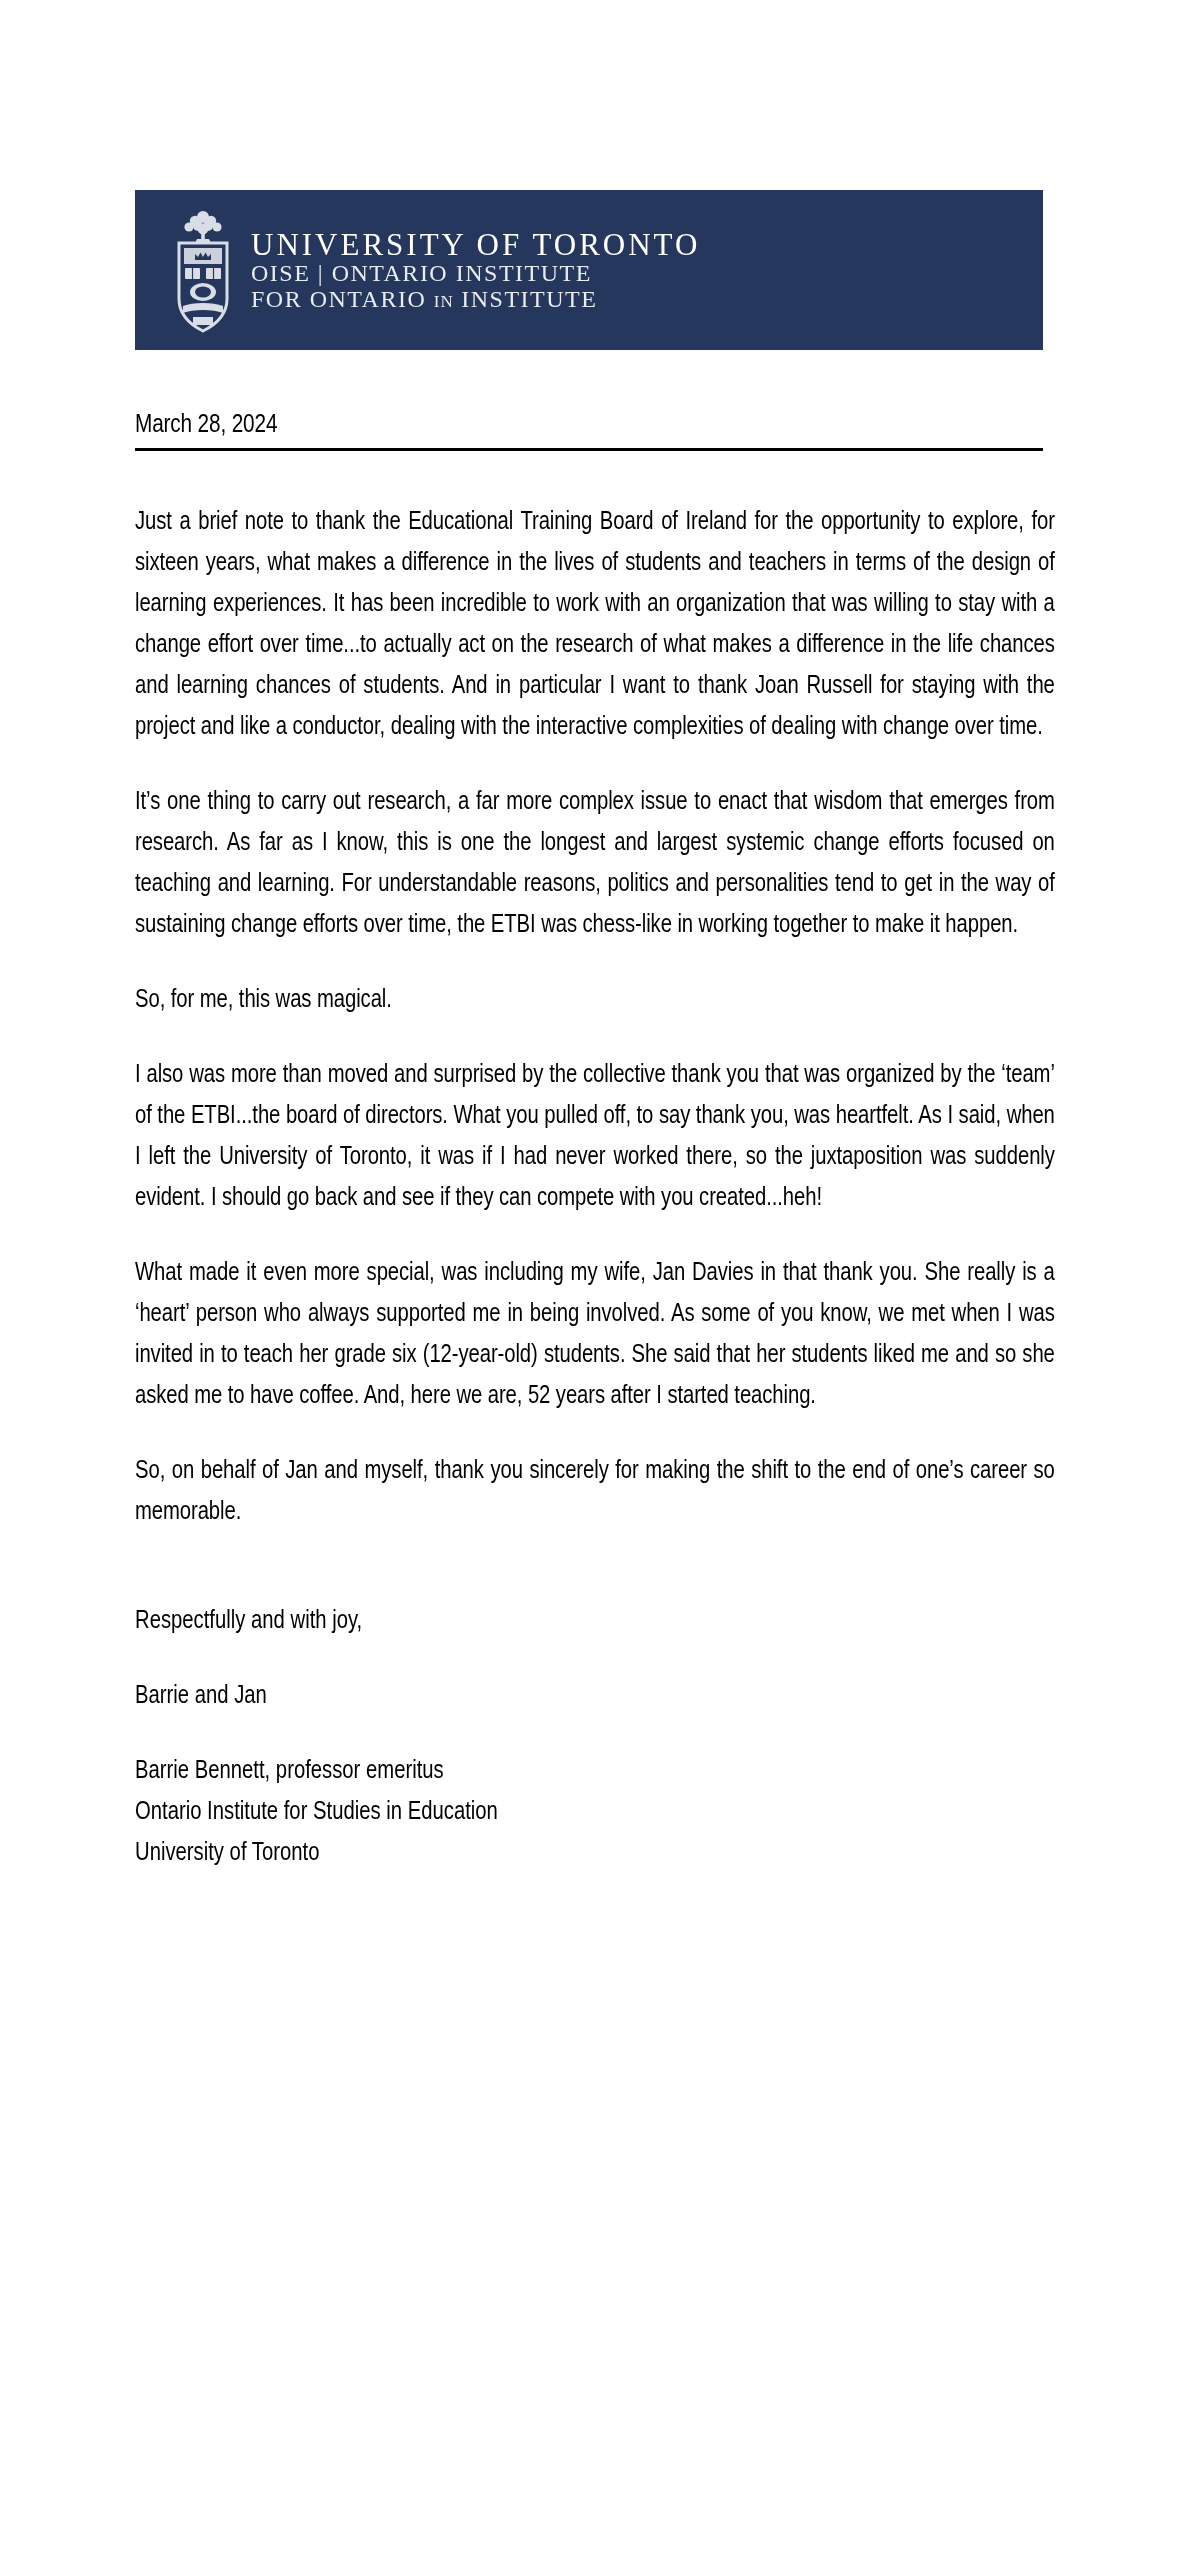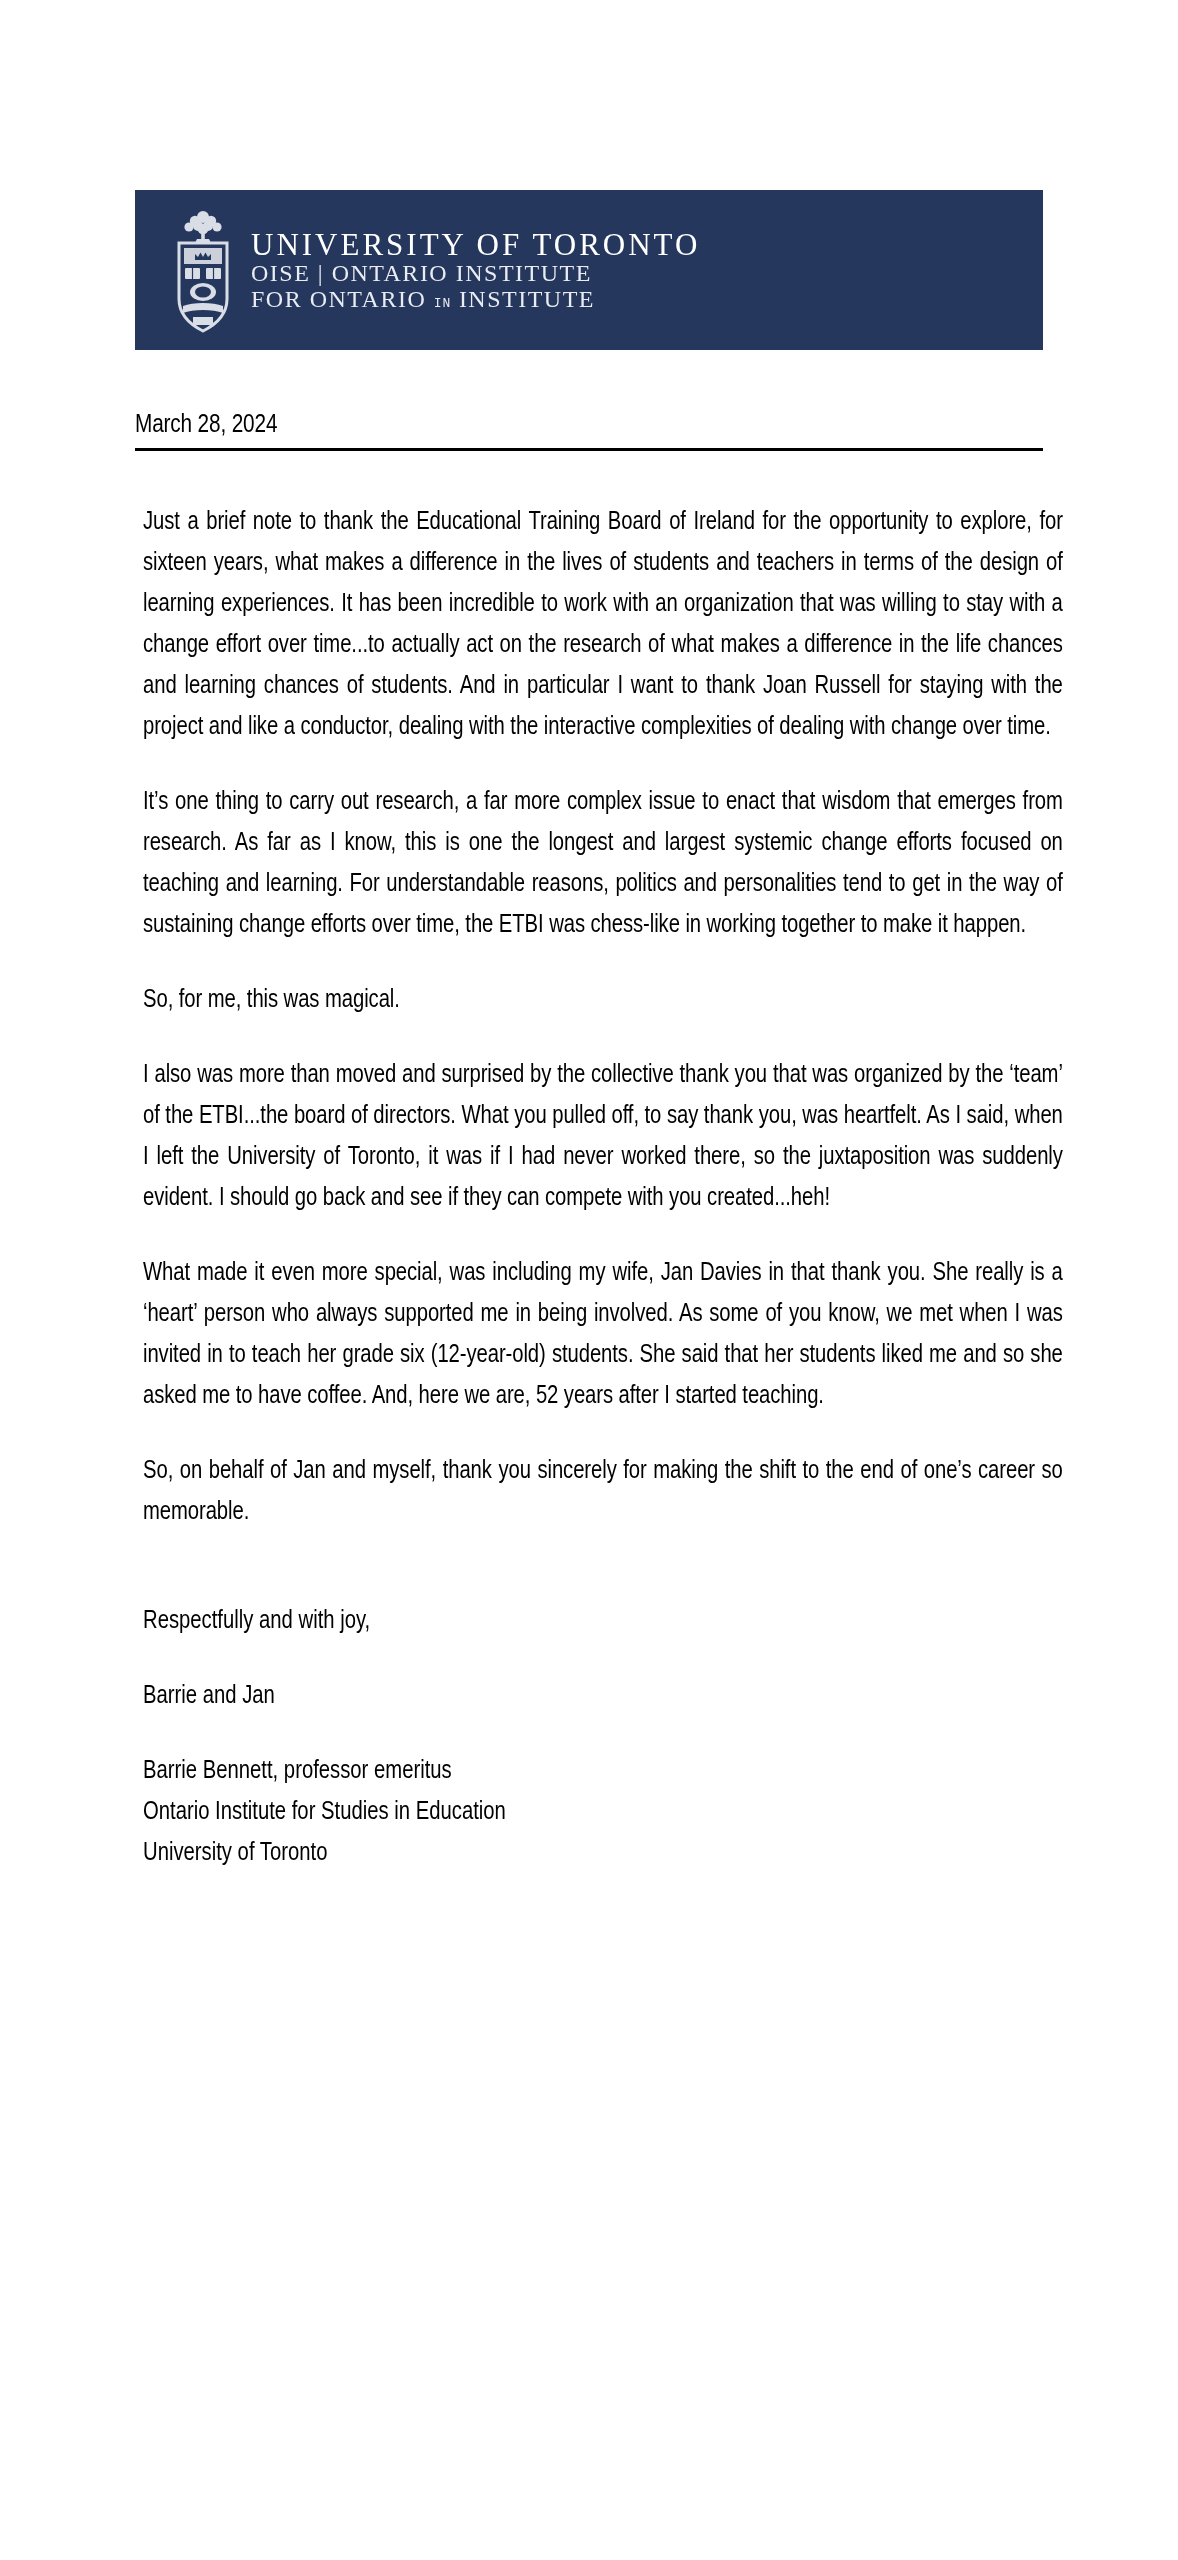--- a/index.html
+++ b/index.html
@@ -62,23 +62,22 @@
   }
   .wm-line2, .wm-line3 {
     font-family: "Liberation Serif", "DejaVu Serif", serif;
     font-size: 24px;
     letter-spacing: 1.5px;
     color: #e9ecf2;
     white-space: nowrap;
     margin-top: 1px;
   }
   .wm-small {
-    font-size: 13px;
+    font-size: 17px;
     letter-spacing: 1.0px;
-    font-family: Liberation Mono, monospace;
   }
 
   
   .date-line {
     position: absolute;
     left: 135px;
     top: 408px;
     width: 908px;
     font-size: 26px;
     font-weight: 400;
@@ -92,21 +91,21 @@
     left: 135px;
     top: 448px;
     width: 908px;
     height: 3px;
     background: #000000;
   }
 
   
   .body-block {
     position: absolute;
-    left: 143px;
+    left: 135px;
     top: 500px;
     width: 920px;
   }
   .para {
     font-size: 25.5px;
     line-height: 41px;
     text-align: justify;
     text-justify: inter-word;
     margin: 0 0 34px 0;
     transform: scaleX(0.795);

